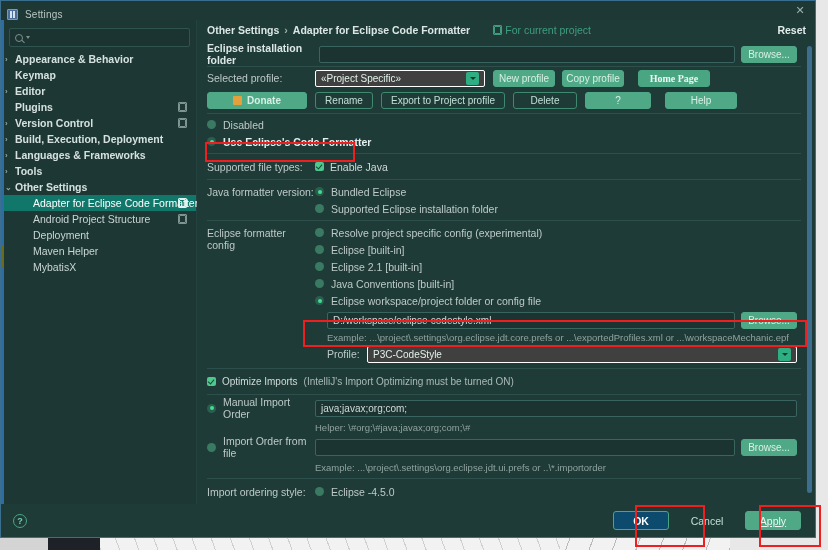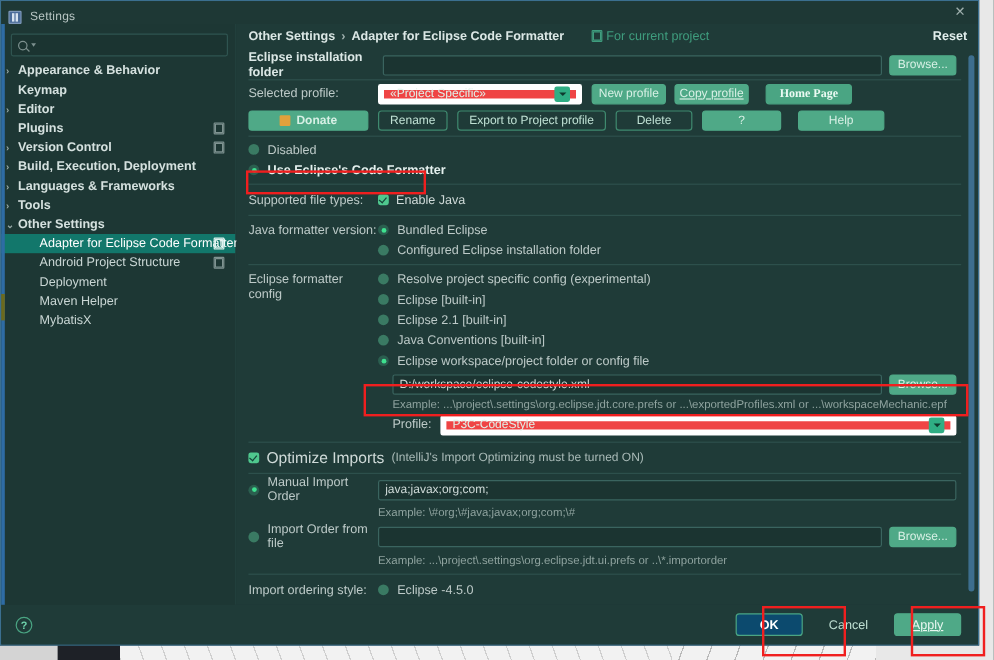--- a/index.html
+++ b/index.html
@@ -111,21 +111,21 @@
     font-size:10.5px; color:#bdcac8; }
   .radio-row.strong { font-weight:bold; color:#e4f0ee; }
 
   .chk { width:9px;height:9px;background:#4fc88e;border-radius:2px;flex:0 0 9px;
     position:relative; }
   .chk:after{ content:""; position:absolute; left:2px; top:1px; width:3px;height:5px;
     border-right:1.6px solid #16463a; border-bottom:1.6px solid #16463a;
     transform:rotate(40deg); }
 
   .example { font-size:9.5px; color:#8fa39f; }
-  .combo { height:17px; background:#ef4444; border:5px solid #ffffff; border-radius:2px;
+  .combo { height:17px; background:#404040; border:1px solid #ffffff; border-radius:2px;
     display:flex; align-items:center; padding:0 5px; font-size:10px; color:#e0f1e9;
     justify-content:space-between; }
   .combo .arr { width:13px; height:13px; background:#2fae84; border-radius:2px;
     display:flex; align-items:center; justify-content:center; flex:0 0 13px; }
   .combo .arr i { width:0;height:0;border-left:3px solid transparent;
     border-right:3px solid transparent;border-top:3.5px solid #0e3a2e; display:block; }
 
   
   #footer { height:33px; flex:0 0 auto; display:flex; align-items:center;
     padding:0 12px; position:relative; background:#1f3b38; }
@@ -262,21 +262,21 @@
 
         <div class="row" style="height:22px;">
           <div class="lbl-col">Selected profile:</div>
           <div class="combo" style="width:170px;flex:0 0 170px;">
             <span>«Project Specific»</span>
             <span class="arr">
                 <i></i>
               </span>
           </div>
           <div class="btn solid2" style="margin-left:8px;width:62px;flex:0 0 62px;">New profile</div>
-          <div class="btn solid2" style="margin-left:7px;width:62px;flex:0 0 62px;text-decoration:underline;">Copy profile</div>
+          <div class="btn solid2" style="margin-left:7px;width:62px;flex:0 0 62px;">Copy profile</div>
           <div class="btn solid" style="margin-left:14px;width:72px;flex:0 0 72px;font-family:Liberation Serif, serif;">Home Page</div>
         </div>
 
         <div class="row" style="height:22px;">
           <div class="btn solid2" style="width:100px;flex:0 0 100px;gap:5px;">
             <span style="width:9px;height:9px;background:#e2a13c;border-radius:1px;display:inline-block;"></span>
             <span style="font-weight:bold;">Donate</span>
           </div>
           <div class="btn" style="margin-left:8px;width:58px;flex:0 0 58px;">Rename</div>
           <div class="btn" style="margin-left:8px;width:124px;flex:0 0 124px;">Export to Project profile</div>
@@ -312,21 +312,21 @@
 
         <div style="display:flex;">
           <div class="lbl-col" style="padding-top:3px;">Java formatter version:</div>
           <div id="version-group" style="flex:1 1 auto;">
               <div class="radio-row">
                 <span class="radio on"></span>
                 <span>Bundled Eclipse</span>
               </div>
               <div class="radio-row">
                 <span class="radio"></span>
-                <span>Configured Eclipse installation folder</span>
+                <span>Supported Eclipse installation folder</span>
               </div>
             </div>
         </div>
 
         <div class="sepline" style="margin:3px 14px 3px 0;"></div>
 
         <div style="display:flex;">
           <div class="lbl-col" style="padding-top:3px;">Eclipse formatter config</div>
           <div style="flex:1 1 auto;padding-right:18px;">
             <div id="config-group">
@@ -368,34 +368,34 @@
                   </span>
               </div>
             </div>
           </div>
         </div>
 
         <div class="sepline" style="margin:3px 14px 3px 0;"></div>
 
         <div style="display:flex;align-items:center;gap:6px;height:19px;">
           <span class="chk"></span>
-          <span style="font-size:13px;color:#cfdad8;">Optimize Imports</span>
+          <span style="font-size:10px;color:#cfdad8;">Optimize Imports</span>
           <span style="font-size:10px;color:#a9bab7;">(IntelliJ's Import Optimizing must be turned ON)</span>
         </div>
 
         <div class="sepline" style="margin:3px 14px 3px 0;"></div>
 
         <div class="row" style="height:20px;padding-right:18px;">
           <div class="radio-row" style="width:108px;flex:0 0 108px;">
             <span class="radio on"></span>
             <span>Manual Import Order</span>
           </div>
           <div class="txtbox" style="flex:1 1 auto;">java;javax;org;com;</div>
         </div>
-        <div class="example" style="margin-left:108px;padding-top:4px;">Example: \#org;\#java;javax;org;com;\#</div>
+        <div class="example" style="margin-left:108px;padding-top:4px;">Helper: \#org;\#java;javax;org;com;\#</div>
 
         <div class="row" style="height:24px;padding-right:18px;margin-top:2px;">
           <div class="radio-row" style="width:108px;flex:0 0 108px;">
             <span class="radio"></span>
             <span>Import Order from file</span>
           </div>
           <div class="txtbox" style="flex:1 1 auto;margin-right:6px;"></div>
           <div class="btn solid2" style="width:56px;flex:0 0 56px;">Browse...</div>
         </div>
         <div class="example" style="margin-left:108px;padding-top:3px;">Example: ...\project\.settings\org.eclipse.jdt.ui.prefs or ..\*.importorder</div>

